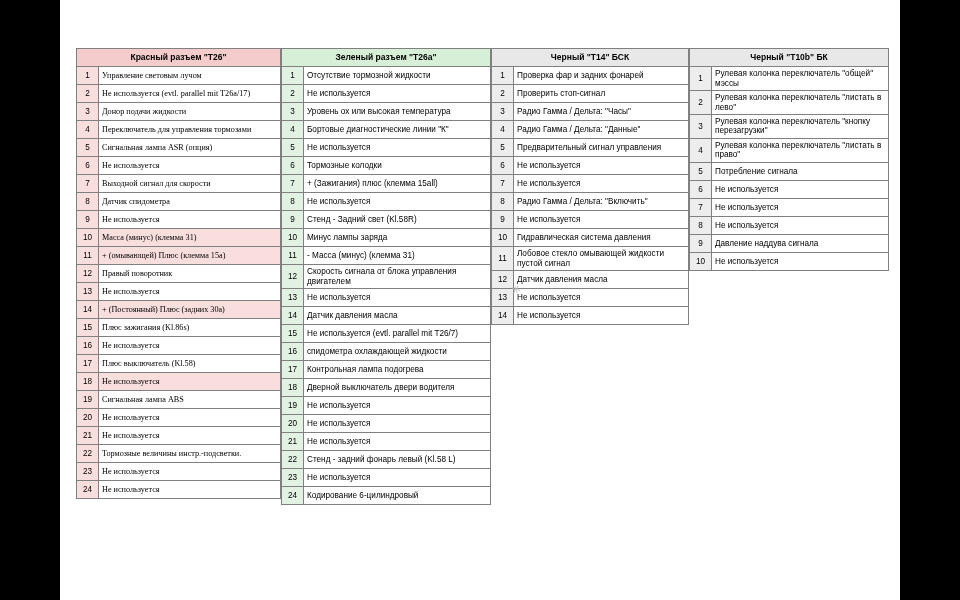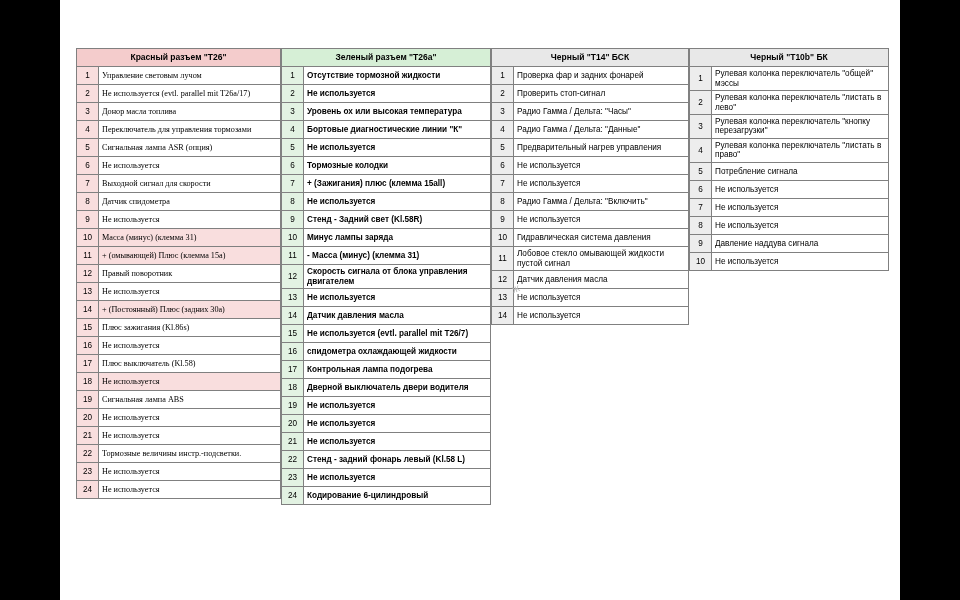--- a/index.html
+++ b/index.html
@@ -56,21 +56,21 @@
     vertical-align: middle;
     height: 13px;
   }
   td.num {
     width: 15px;
     text-align: center;
     font-size: 8.2px;
   }
   
   .t26 td.desc { width: 175px; font-family: Liberation Serif, serif; }
-  .t26a td.desc { width: 180px; font-weight: bold; }
+  .t26a td.desc { width: 180px; }
   .t14 td.desc { width: 168px; border-radius: 8px; }
   .t10b td.desc { width: 170px; }
 
   .t26 th.hdr { width: 190px; }
   .t26a th.hdr { width: 195px; }
   .t14 th.hdr { width: 183px; }
   .t10b th.hdr { width: 185px; }
 
   
   .hdr-red   { background: #f4cccc; }
@@ -111,21 +111,21 @@
           <tr>
               <td class="num r-pink">1</td>
               <td class="desc r-white">Управление световым лучом</td>
             </tr>
           <tr>
               <td class="num r-pink">2</td>
               <td class="desc r-white">Не используется  (evtl. parallel mit T26a/17)</td>
             </tr>
           <tr>
               <td class="num r-pink">3</td>
-              <td class="desc r-white">Донор масла топлива</td>
+              <td class="desc r-white">Донор подачи жидкости</td>
             </tr>
           <tr>
               <td class="num r-pink">4</td>
               <td class="desc r-white">Переключатель для управления тормозами</td>
             </tr>
           <tr>
               <td class="num r-pink">5</td>
               <td class="desc r-white">Сигнальная лампа ASR (опция)</td>
             </tr>
           <tr>
@@ -331,21 +331,21 @@
           <tr>
               <td class="num r-grey">3</td>
               <td class="desc r-white">Радио Гамма / Дельта: "Часы"</td>
             </tr>
           <tr>
               <td class="num r-grey">4</td>
               <td class="desc r-white">Радио Гамма / Дельта: "Данные"</td>
             </tr>
           <tr>
               <td class="num r-grey">5</td>
-              <td class="desc r-white">Предварительный нагрев управления</td>
+              <td class="desc r-white">Предварительный сигнал управления</td>
             </tr>
           <tr>
               <td class="num r-grey">6</td>
               <td class="desc r-white">Не используется</td>
             </tr>
           <tr>
               <td class="num r-grey">7</td>
               <td class="desc r-white">Не используется</td>
             </tr>
           <tr>

